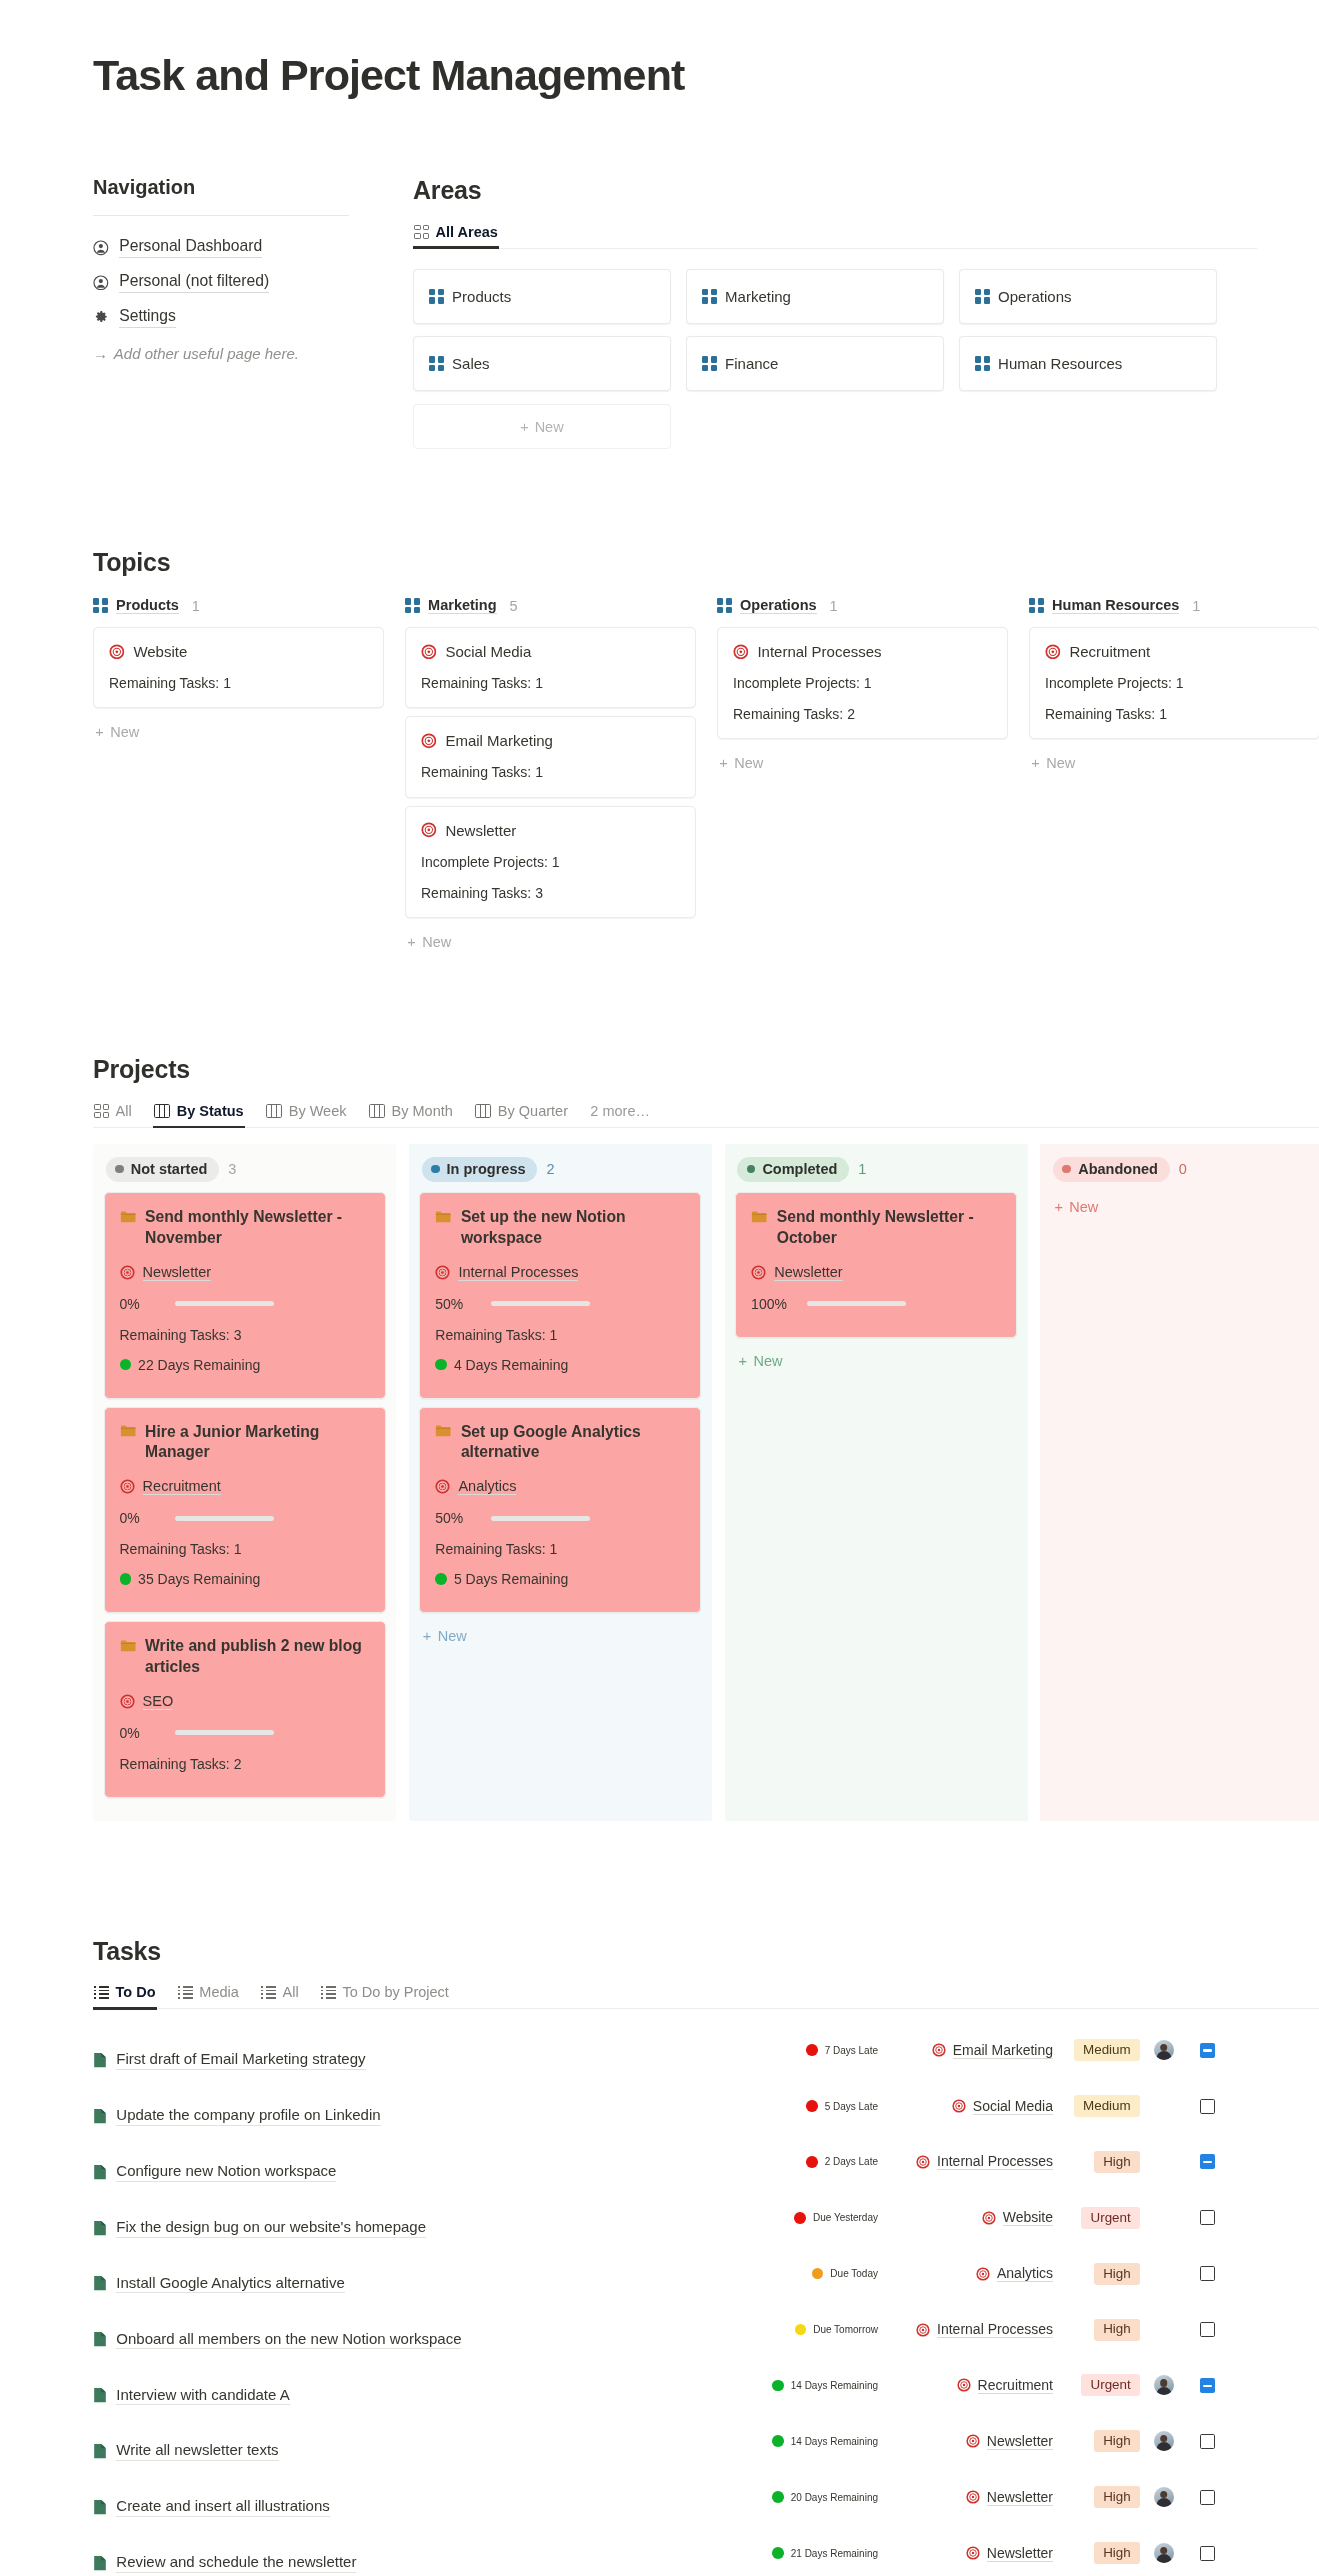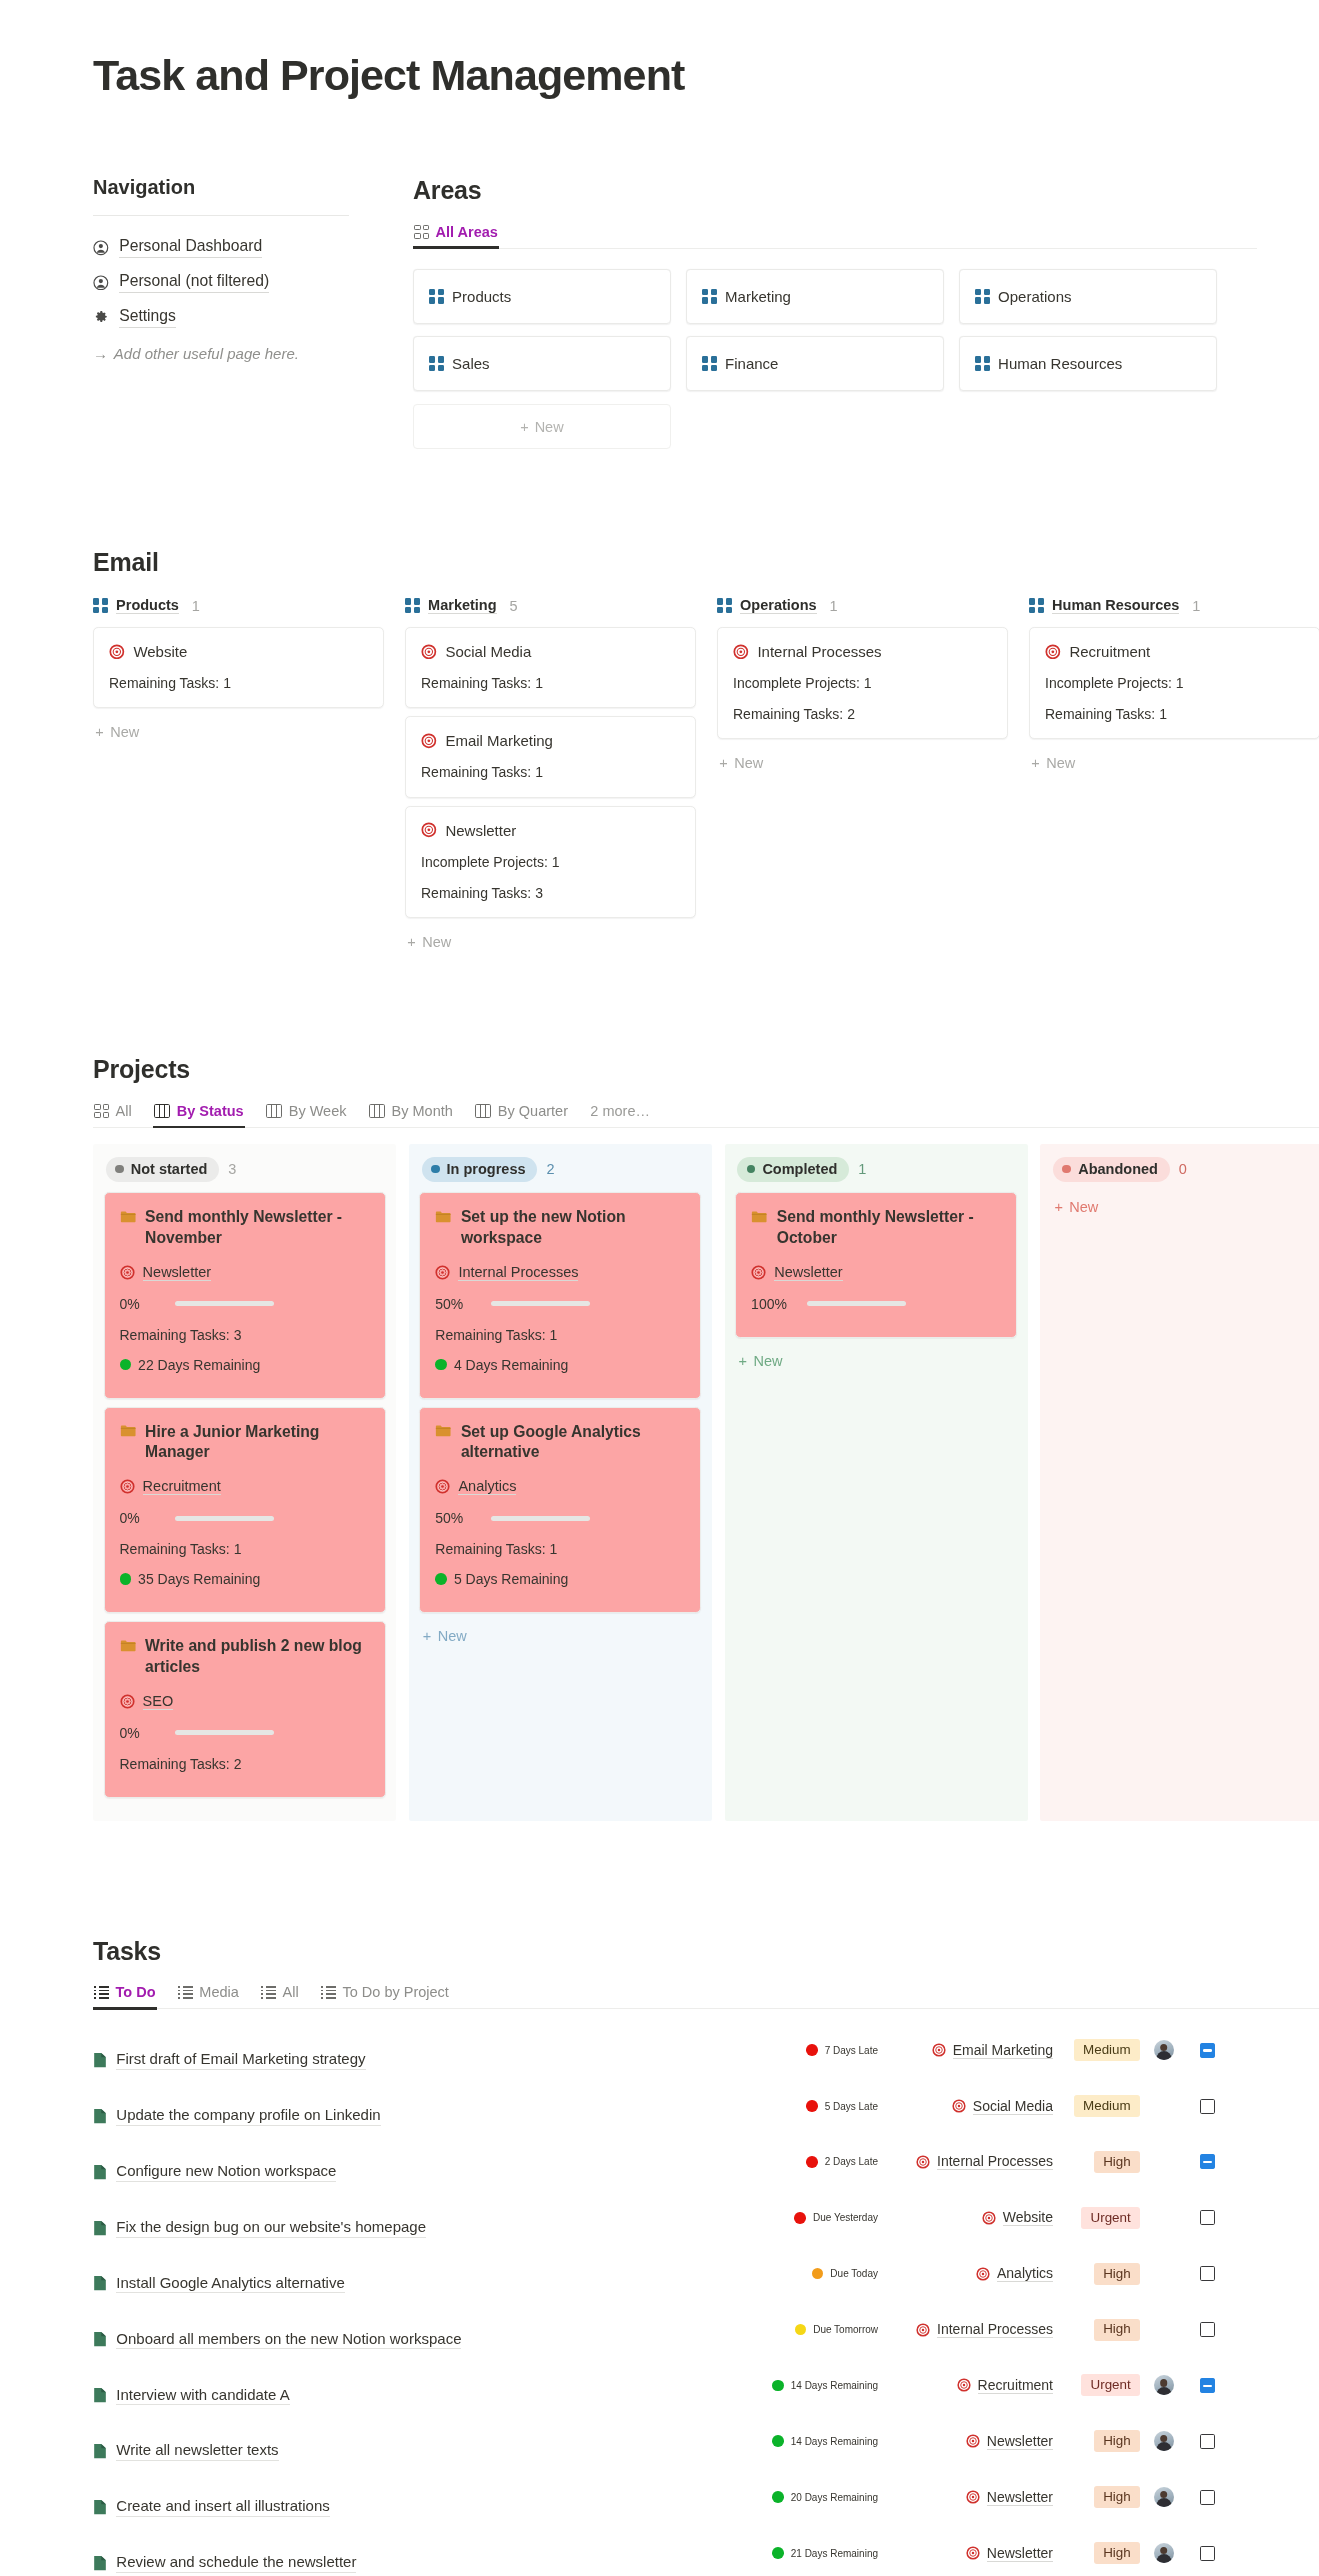--- a/index.html
+++ b/index.html
@@ -55,21 +55,21 @@
   .ic { display: inline-flex; align-items:center; justify-content:center; flex:none; }
 
   
   .tabbar { display: flex; align-items: flex-end; gap: 20px; margin-top: 15px;
             border-bottom: 1.2px solid #ededeb; }
   .tab {
     display: flex; align-items: center; gap: 6.4px;
     font-size: 14.5px; color: #8d8d8a; padding: 3.5px 1.2px 8.1px 1.2px;
     position: relative; white-space: nowrap;
   }
-  .tab.active { color: #a21caf; font-weight: 700; }
+  .tab.active { color: #0f172a; font-weight: 700; }
   .tab.active::after {
     content:''; position:absolute; left:0; right:0; bottom:-1.2px;
     height: 2.3px; background: #2f2f2c;
   }
   .tab-plain { font-size:14.5px; color:#9a9a97; padding: 3.5px 1.2px 8.1px 1.2px; }
 
   
   .areas-grid {
     display: grid; grid-template-columns: repeat(3, 258px);
     gap: 12.8px 15px; margin-top: 20px;
@@ -345,21 +345,21 @@
       <div class="areas-grid" style="margin-top:12.8px">
         <div class="area-new">
           <span>+</span>
           <span>New</span>
         </div>
       </div>
     </div>
   </div>
 
   <div class="topics-sec">
-    <div class="section-h2">Email</div>
+    <div class="section-h2">Topics</div>
     <div class="board" id="topics-board">
         <div class="board-col">
           <div class="col-head">
             <span class="sq-grid ">
               <i></i>
               <i></i>
               <i></i>
               <i></i>
             </span>
             <span class="nm">Products</span>

